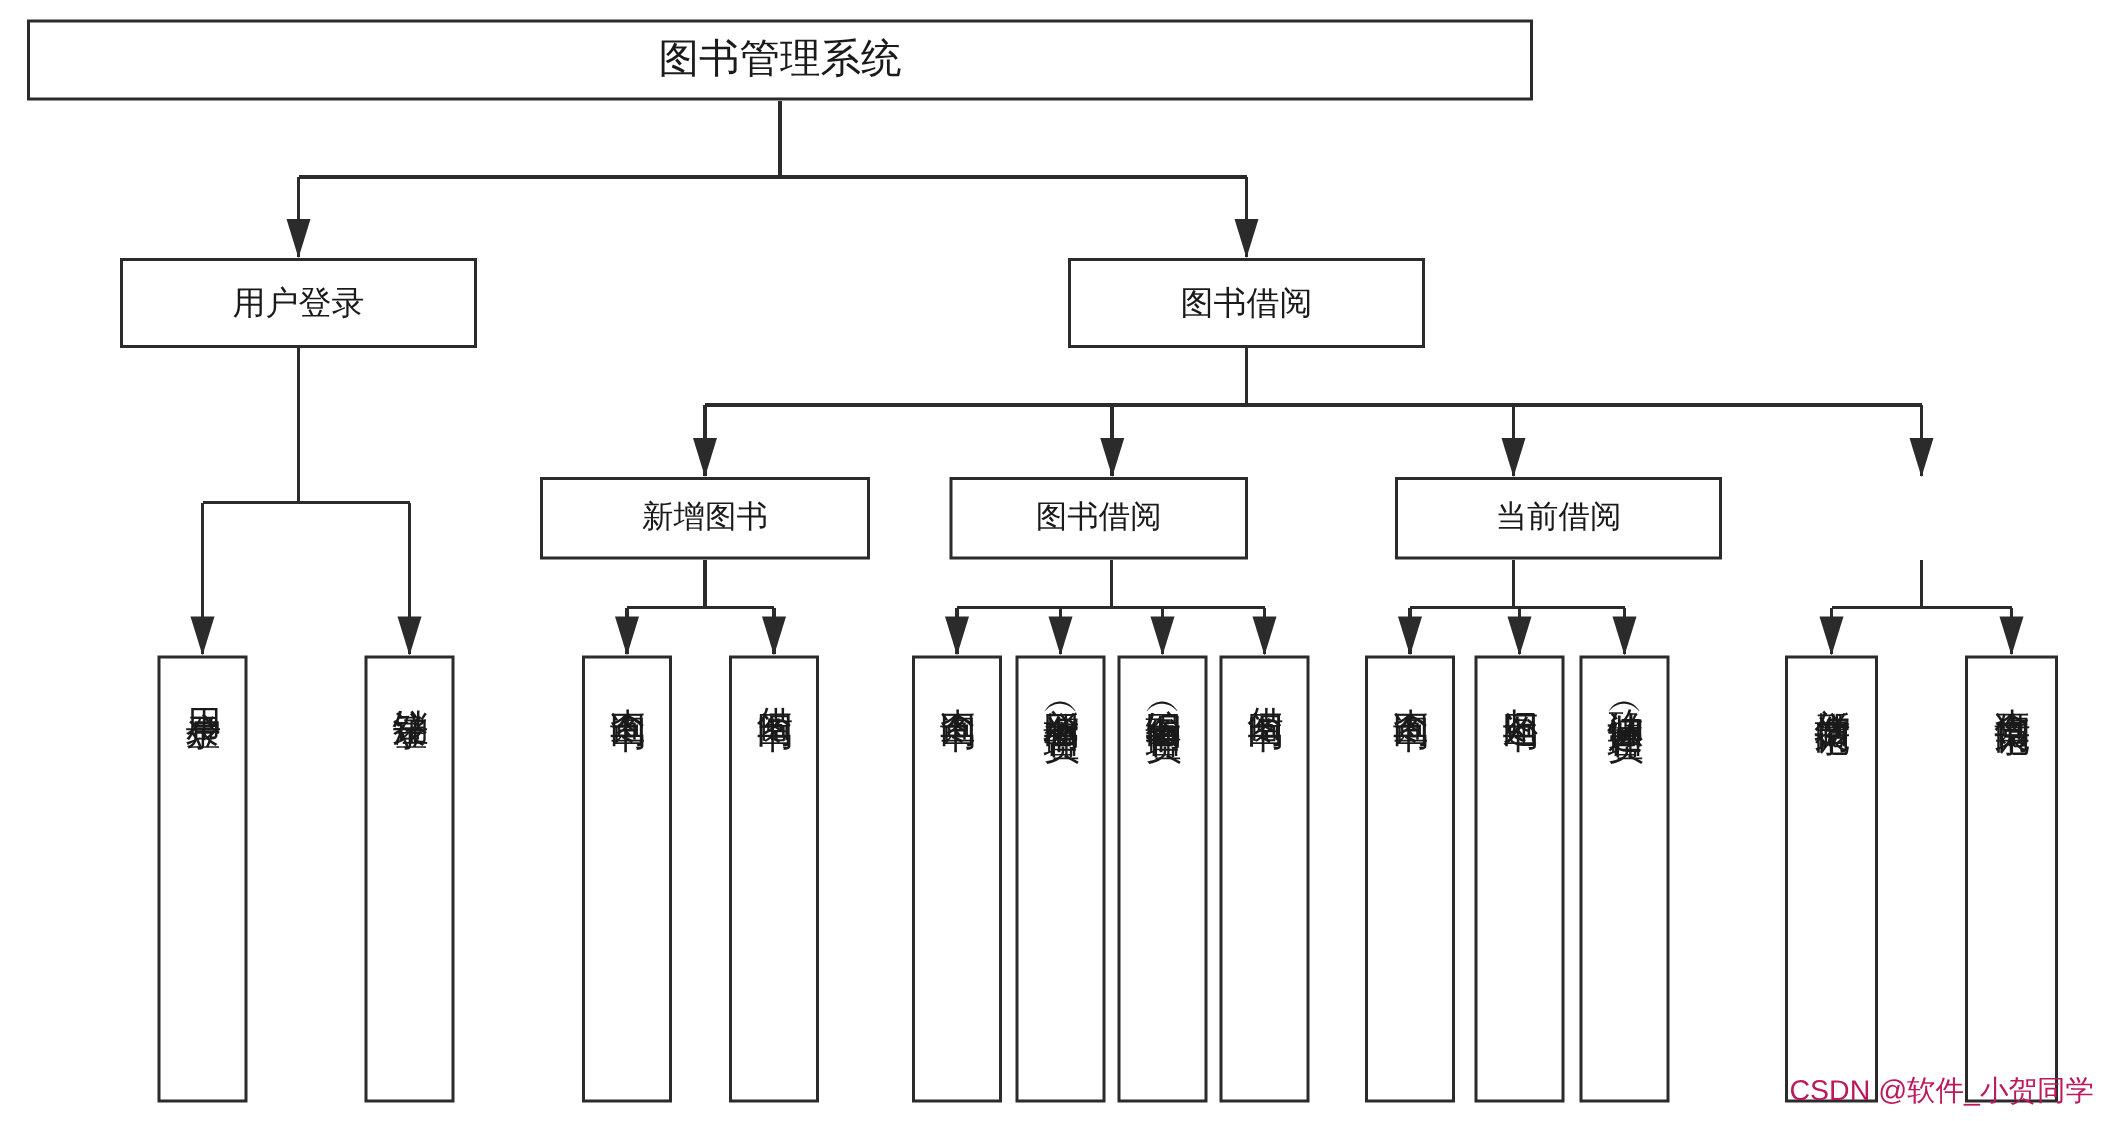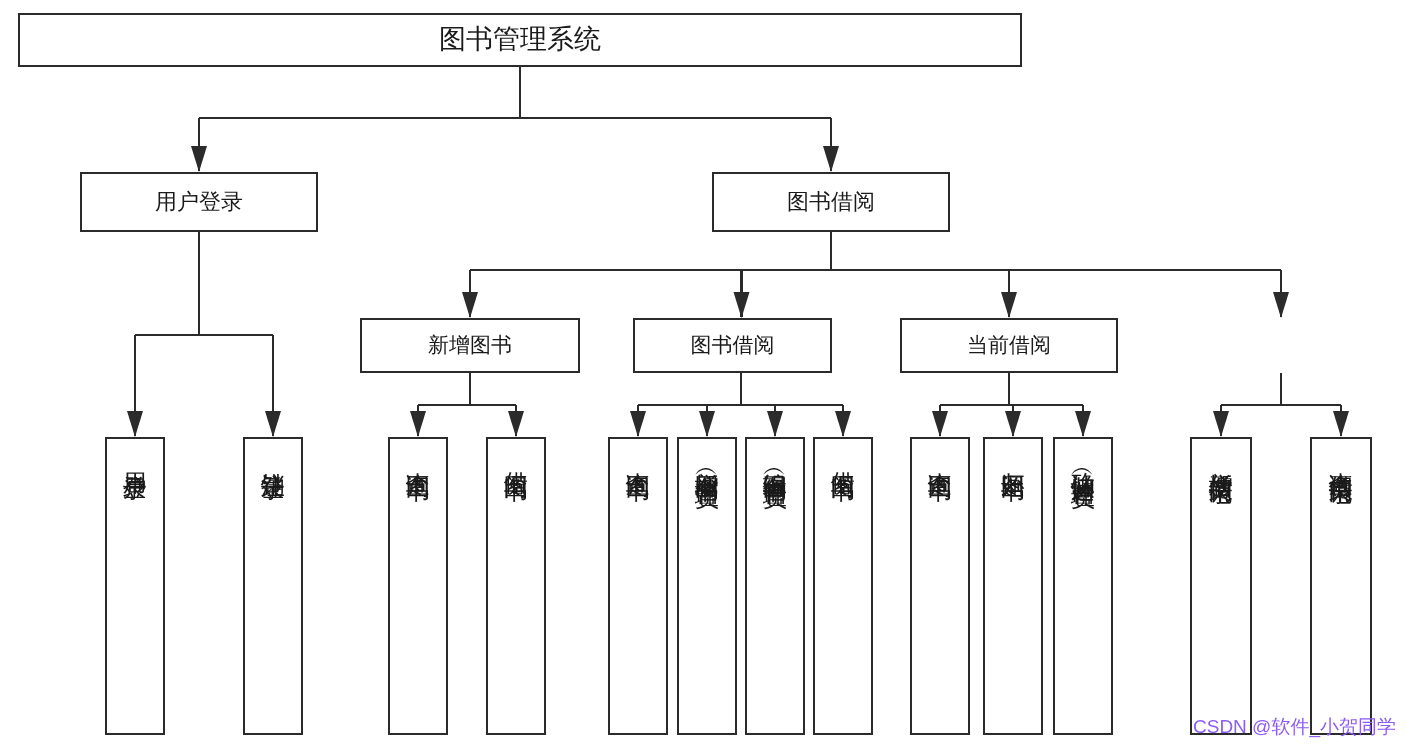--- a/index.html
+++ b/index.html
@@ -59,21 +59,21 @@
   .node.leaf .node-label {
     writing-mode: vertical-rl;
     text-orientation: upright;
     font-size: 24px;
     line-height: 1.14;
     letter-spacing: 2px;
     white-space: nowrap;
   }
   .watermark {
     position: absolute;
-    color: #8b5cf6;
+    color: #be185d;
     font-size: 19px;
     white-space: nowrap;
     user-select: none;
   }
 </style>
 </head>
 <body>
 
 <div id="diagram-canvas">
 
@@ -142,21 +142,21 @@
   <div class="node level2" style="left: 712px; top: 172px; width: 238px; height: 60px;">
     <span class="node-label">图书借阅</span>
   </div>
 
   <div class="node level3" style="left: 360px; top: 318px; width: 220px; height: 55px;">
     <span class="node-label">新增图书</span>
   </div>
   <div class="node level3" style="left: 633px; top: 318px; width: 199px; height: 55px;">
     <span class="node-label">图书借阅</span>
   </div>
-  <div class="node level3" style="left: 900px; top: 318px; width: 218px; height: 55px;">
+  <div class="node level3" style="left: 930px; top: 318px; width: 218px; height: 55px;">
     <span class="node-label">当前借阅</span>
   </div>
 
   <div id="leaf-container">
       <div class="node leaf" style="left: 105px; top: 437px; width: 60px; height: 298px;">
         <span class="node-label">用户登录</span>
       </div>
       <div class="node leaf" style="left: 243px; top: 437px; width: 60px; height: 298px;">
         <span class="node-label">注销登录</span>
       </div>

